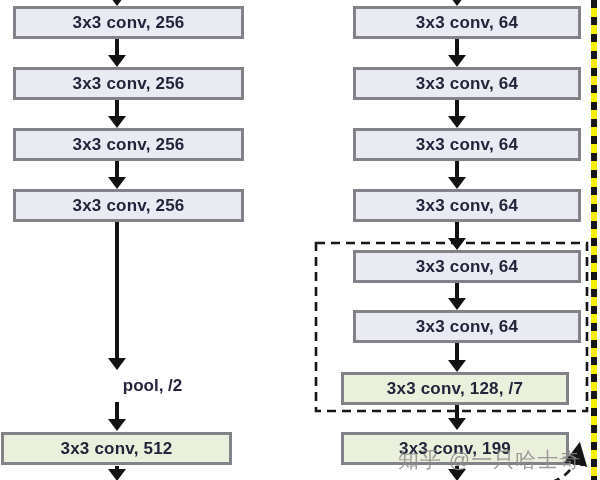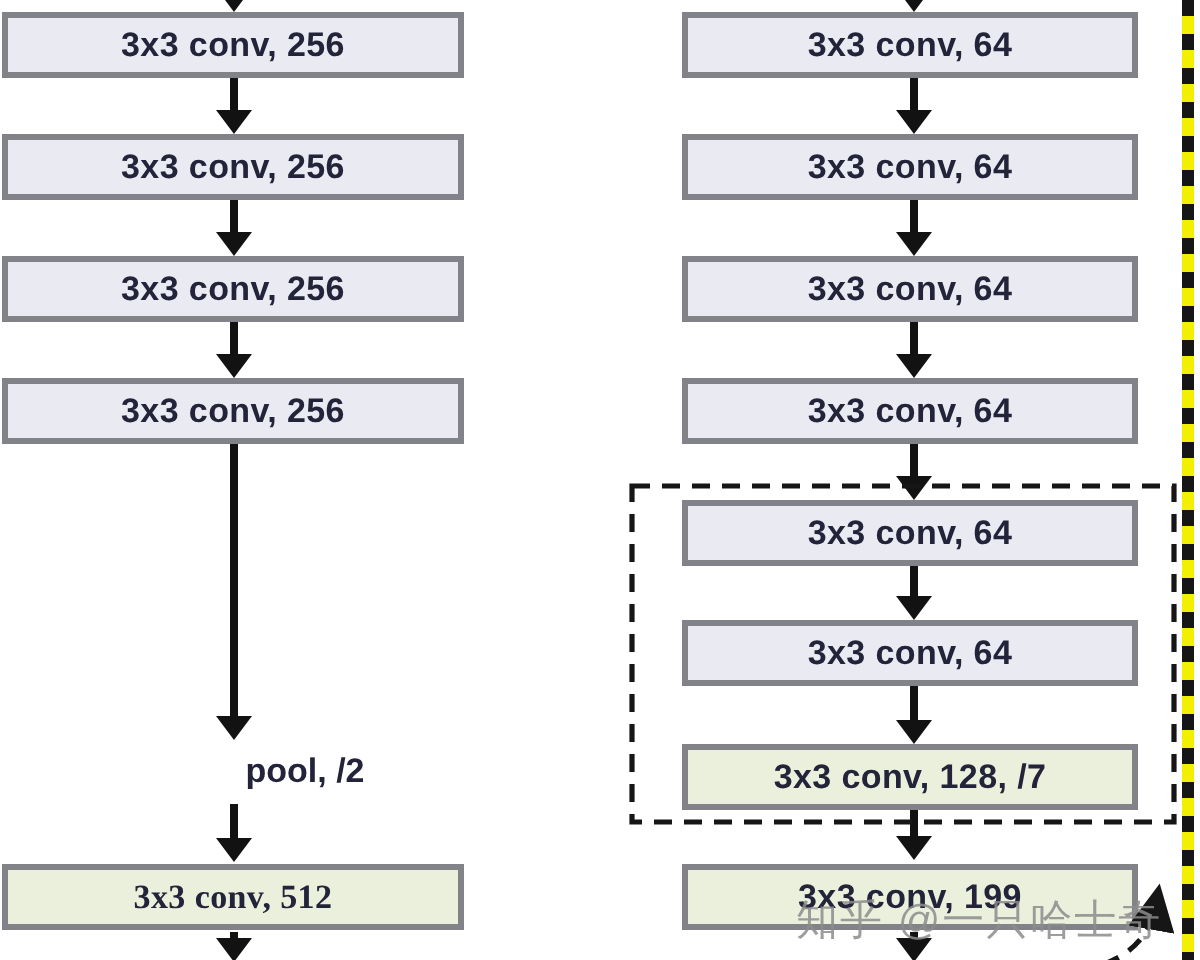--- a/index.html
+++ b/index.html
@@ -7,21 +7,21 @@
     position:relative; width:600px; height:480px; background:#ffffff;
     overflow:hidden; font-family:"Liberation Sans", sans-serif;
   }
   .node {
     position:absolute; height:33px; box-sizing:border-box;
     border:3px solid var(--box-border-gray,#808088);
     display:flex; align-items:center; justify-content:center;
     font-weight:bold; font-size:17px; color:var(--text-dark,#23233a);
     letter-spacing:0.2px; white-space:nowrap;
   }
-  .lav { background:var(--box-fill-lavender,#eaeaf2); }
+  .lav { background:var(--box-fill-lavender,#eaeaf2);margin-left:12px; }
   .grn { background:var(--box-fill-green,#ebf0dc); }
   .lbox { left:1px;  width:231px; }
   .rbox { left:341px; width:228px; }
   .varrow { position:absolute; width:18px; }
   .varrow::before {
     content:""; position:absolute; left:7px; top:0; bottom:10px; width:4px;
     background:var(--arrow-black,#121212);
   }
   .varrow::after {
     content:""; position:absolute; left:0; bottom:0; width:0; height:0;
@@ -62,21 +62,21 @@
     <div class="node lav lbox" style="top:6px;">3x3 conv, 256</div>
     <div class="varrow" style="left:108px; top:39px;  height:28px;"></div>
     <div class="node lav lbox" style="top:67px;">3x3 conv, 256</div>
     <div class="varrow" style="left:108px; top:100px; height:28px;"></div>
     <div class="node lav lbox" style="top:128px;">3x3 conv, 256</div>
     <div class="varrow" style="left:108px; top:161px; height:28px;"></div>
     <div class="node lav lbox" style="top:189px;">3x3 conv, 256</div>
     <div class="varrow" style="left:108px; top:222px; height:148px;"></div>
     <div class="pool-label">pool, /2</div>
     <div class="varrow" style="left:108px; top:402px; height:29px;"></div>
-    <div class="node grn lbox" style="top:432px;font-family:Liberation Serif, serif;">3x3 conv, 512</div>
+    <div class="node grn lbox" style="top:432px;">3x3 conv, 512</div>
     <div class="varrow" style="left:108px; top:466px; height:15px;"></div>
   </div>
 
   <div>
     <div class="atip" style="left:451px;"></div>
     <div class="node lav rbox" style="top:6px;">3x3 conv, 64</div>
     <div class="varrow" style="left:448px; top:39px;  height:28px;"></div>
     <div class="node lav rbox" style="top:67px;">3x3 conv, 64</div>
     <div class="varrow" style="left:448px; top:100px; height:28px;"></div>
     <div class="node lav rbox" style="top:128px;">3x3 conv, 64</div>

